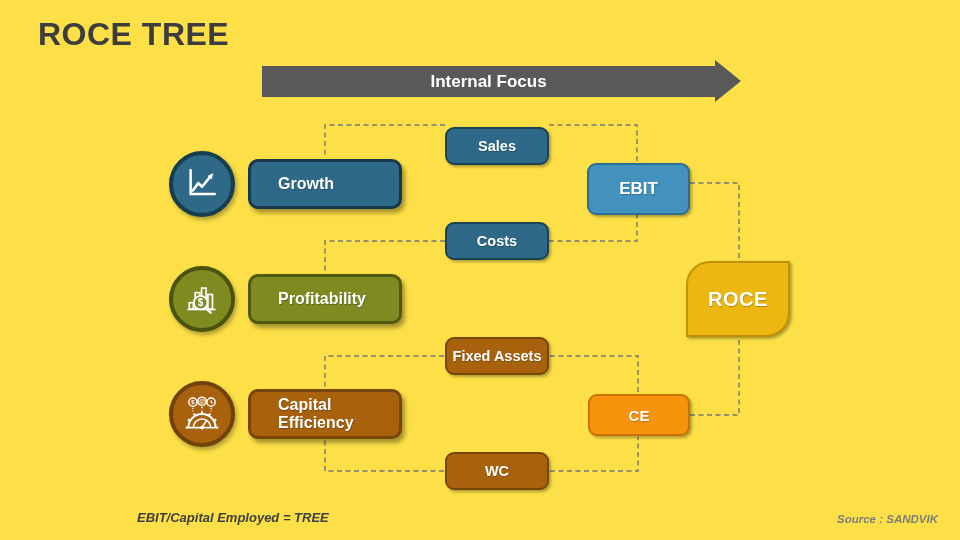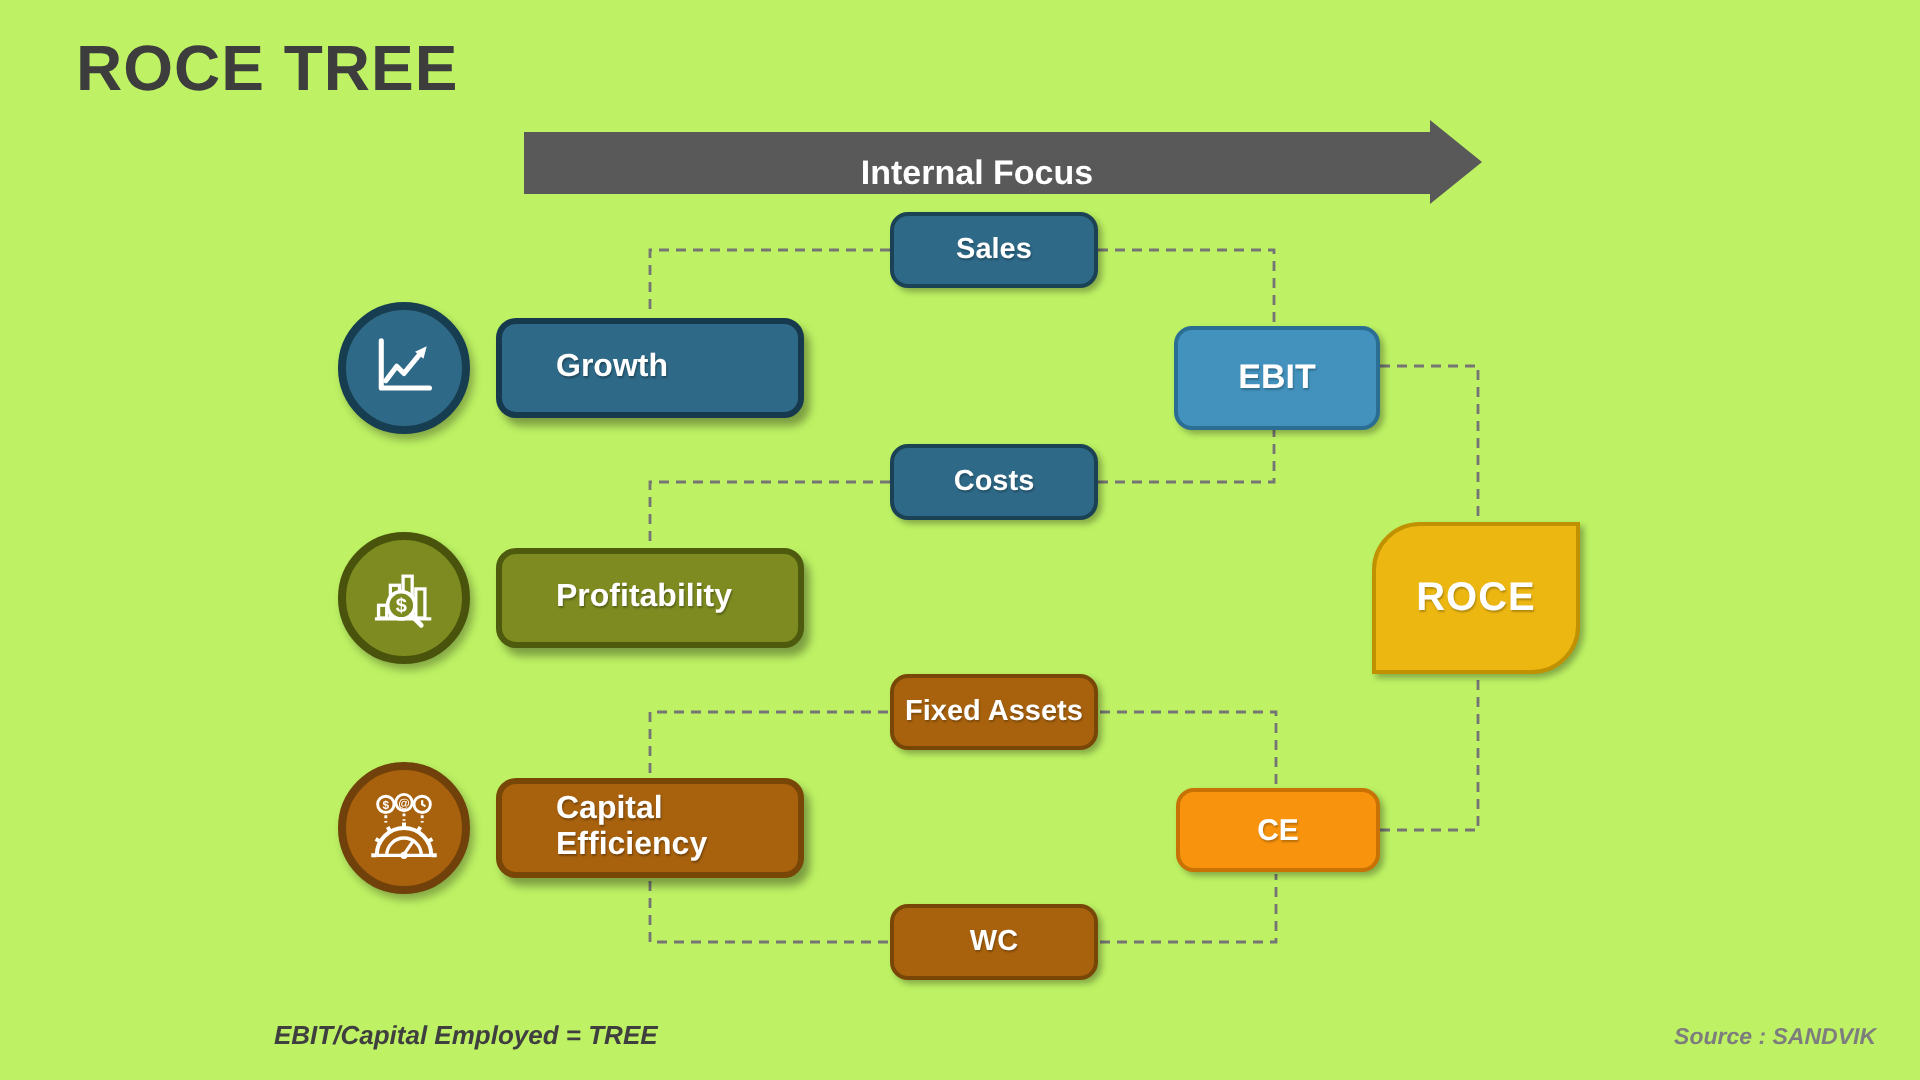--- a/index.html
+++ b/index.html
@@ -1,27 +1,27 @@
 <!DOCTYPE html>
 <html><head>
 <meta charset="utf-8">
 <style>
   html,body{margin:0;padding:0;background:#d8d8d8;}
   .stage{
-    position:relative;width:960px;height:540px;background:#bef264;
+    position:relative;width:960px;height:540px;background:#fde047;
     font-family:"Liberation Sans",sans-serif;overflow:hidden;
   }
   .title{
     position:absolute;left:38px;top:16px;font-size:32px;font-weight:700;
     color:#3D3D3D;letter-spacing:0.5px;
   }
   
   .arrow-body{
     position:absolute;left:262px;top:66px;width:453px;height:31px;
-    background:#595959;display:flex;align-items:flex-end;justify-content:center;
+    background:#595959;display:flex;align-items:center;justify-content:center;
   }
   .arrow-head{
     position:absolute;left:715px;top:60px;width:0;height:0;
     border-top:21.5px solid transparent;border-bottom:21.5px solid transparent;
     border-left:26px solid #595959;
   }
   .arrow-label{color:#fff;font-size:17px;font-weight:700;}
   
   .connectors{position:absolute;left:0;top:0;z-index:1;pointer-events:none;}
   
@@ -160,21 +160,21 @@
   <div class="group-box gpos-1" style="background-color: rgb(46, 105, 135); border-color: rgb(22, 57, 78);">
     <span>Growth</span>
   </div>
   <div class="group-box gpos-2" style="background-color: rgb(126, 139, 33); border-color: rgb(78, 90, 13); text-align: right;">
     <span>Profitability</span>
   </div>
   <div class="group-box gpos-3" style="background-color: rgb(168, 98, 14); border-color: rgb(120, 71, 8);">
     <span>Capital Efficiency</span>
   </div>
 
-  <div class="node mid pos-sales" style="background-color: rgb(46, 105, 135); border-color: rgb(27, 66, 84);">
+  <div class="node mid pos-sales" style="background-color: rgb(46, 105, 135); border-color: rgb(27, 66, 84); margin-top: 21px;">
     <span>Sales</span>
   </div>
   <div class="node mid pos-costs" style="background-color: rgb(46, 105, 135); border-color: rgb(27, 66, 84);">
     <span>Costs</span>
   </div>
   <div class="node mid pos-fixed-assets" style="background-color: rgb(168, 98, 14); border-color: rgb(120, 71, 8);">
     <span>Fixed Assets</span>
   </div>
   <div class="node mid pos-wc" style="background-color: rgb(168, 98, 14); border-color: rgb(120, 71, 8);">
     <span>WC</span>

